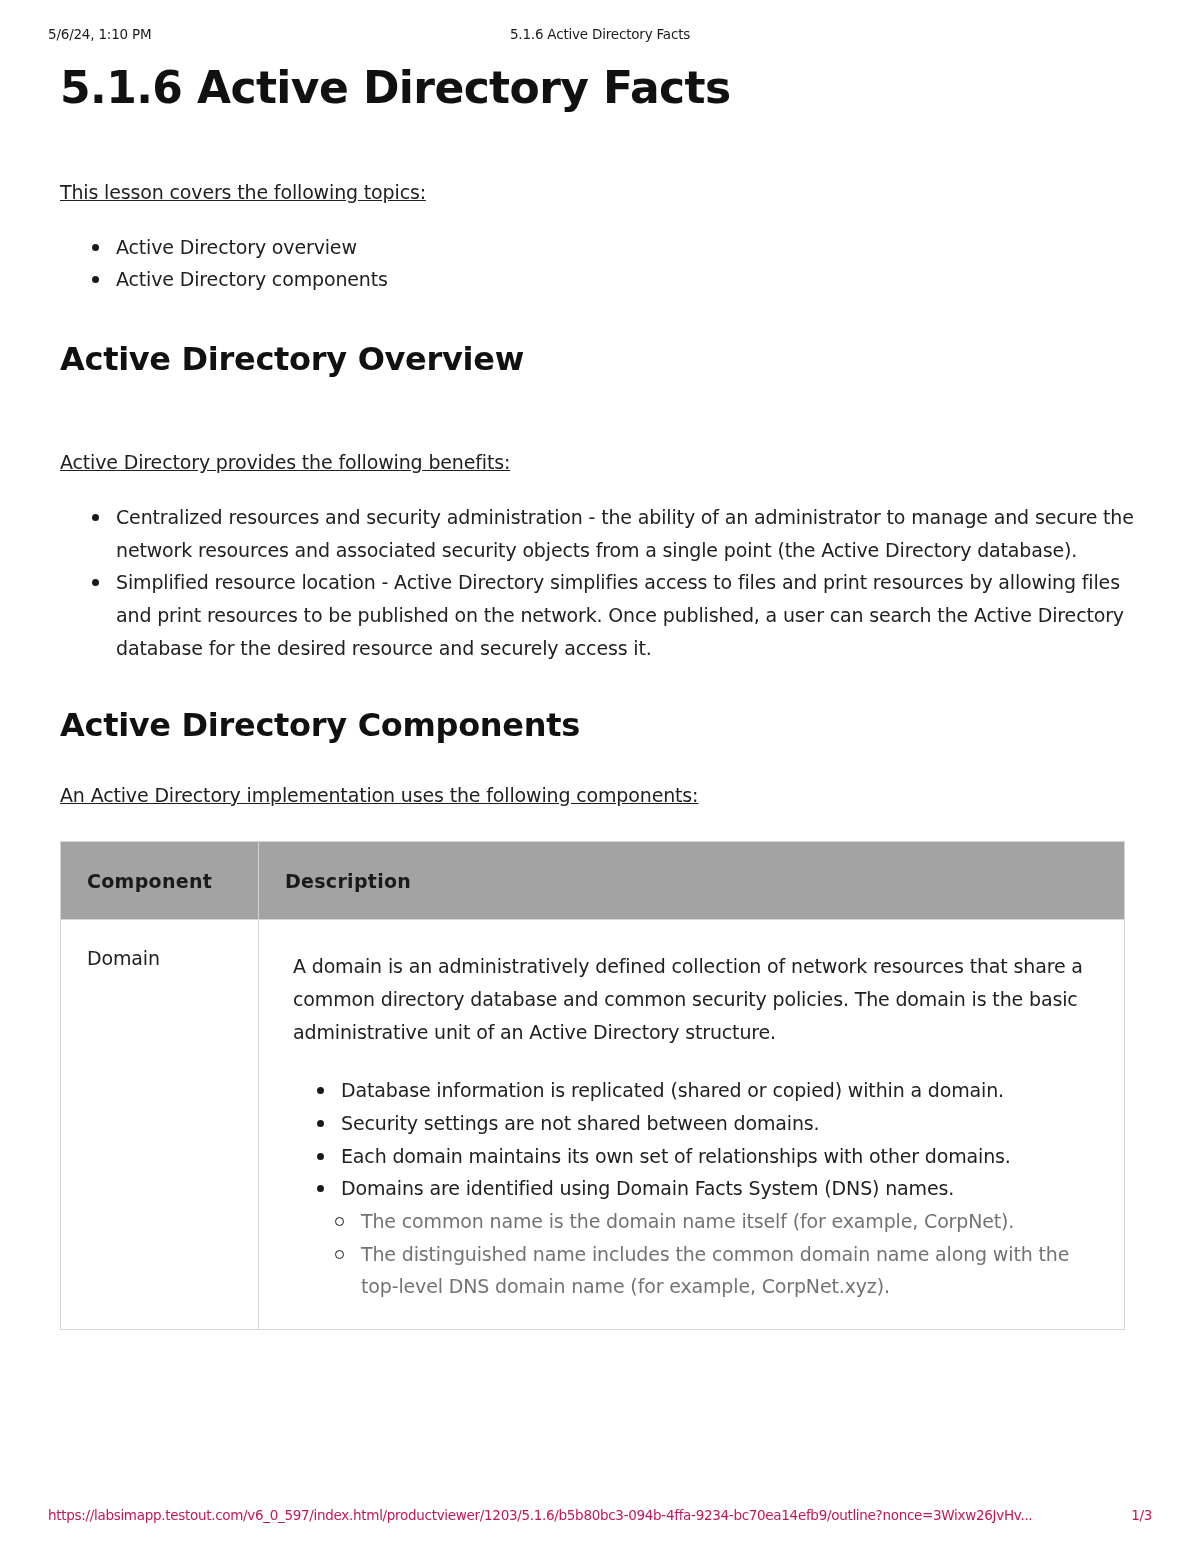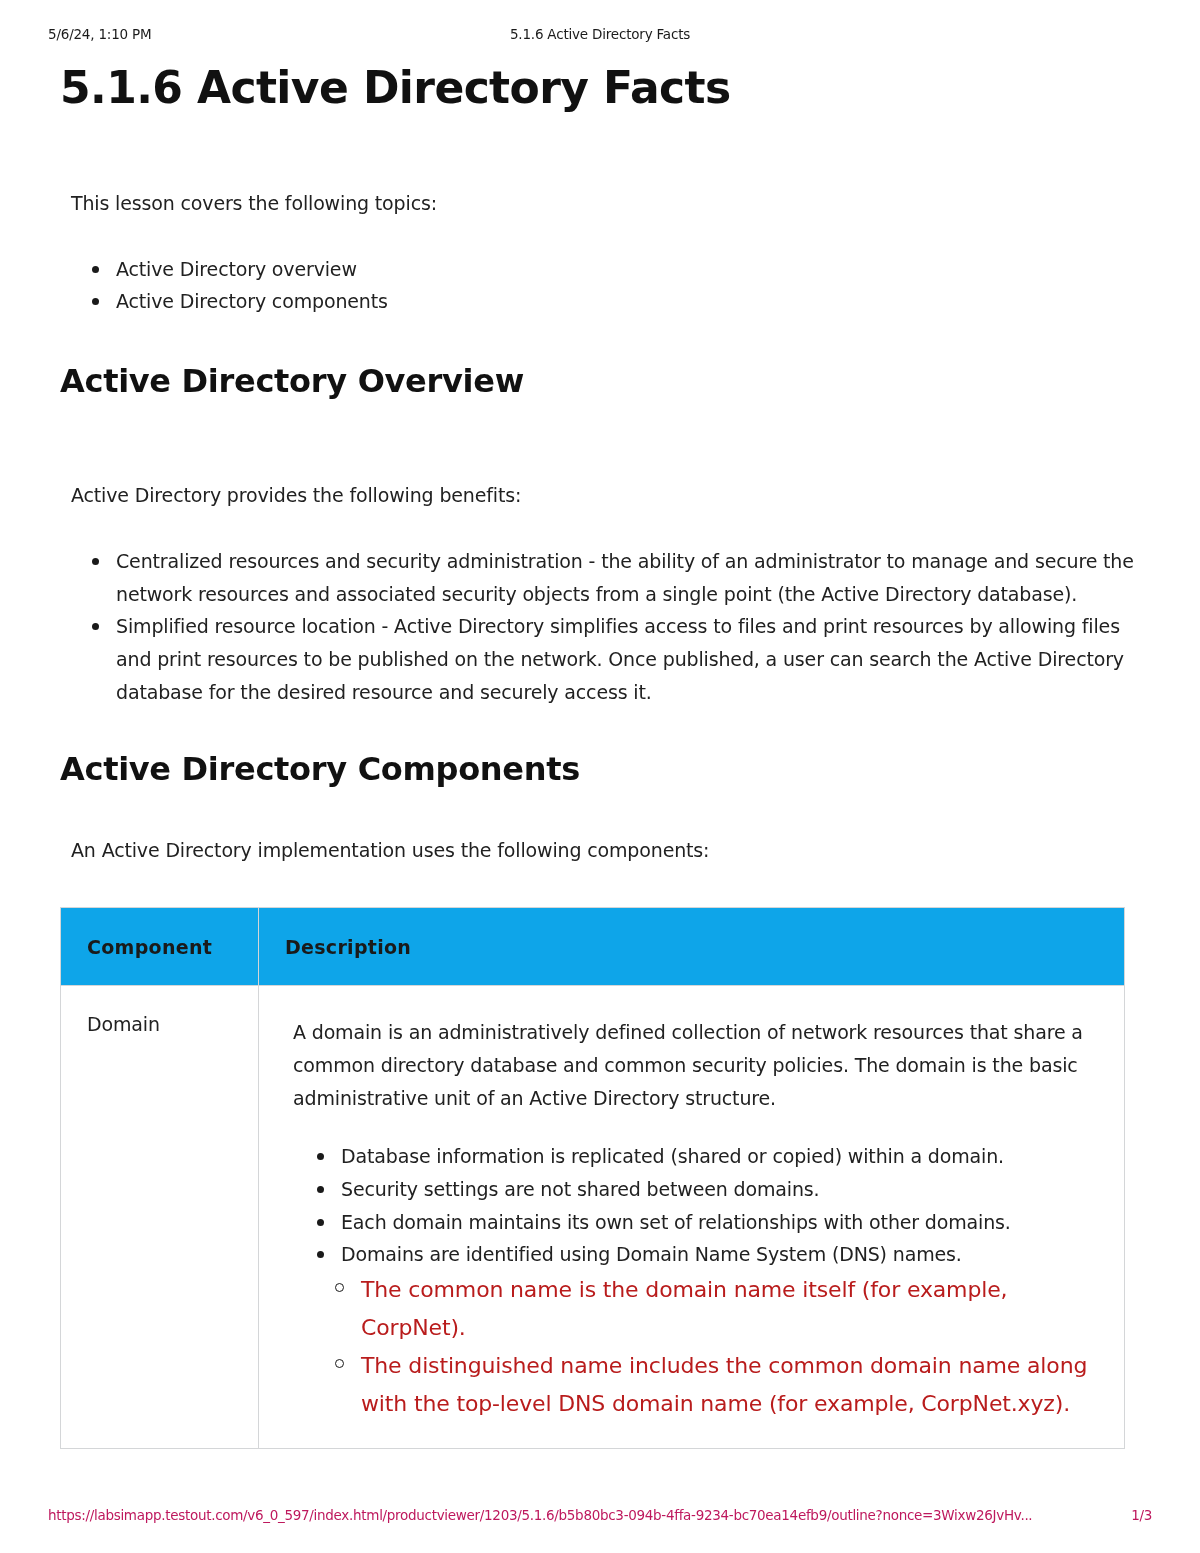--- a/index.html
+++ b/index.html
@@ -70,24 +70,25 @@
     letter-spacing: -0.3px;
     margin: 0;
     padding: 0;
     line-height: 1.2;
     color: #111111;
   }
 
   p.body-text {
     font-size: 19px;
     line-height: 1.72;
-    margin: 11px;
+    margin: 0;
     padding: 0;
     color: #212121;
     letter-spacing: -0.15px;
+    text-decoration: underline;
   }
 
   ul.doc-list {
     margin: 0;
     padding: 0 0 0 56px;
     list-style: none;
   }
   ul.doc-list > li {
     font-size: 19px;
     line-height: 1.72;
@@ -120,21 +121,21 @@
   .sp-h       { height: 30px; }
 
   
   table.facts-table {
     width: 1064px;
     border-collapse: collapse;
     table-layout: fixed;
     border: 1px solid #d4d6d8;
   }
   table.facts-table th {
-    background: #0ea5e9;
+    background: #a3a3a3;
     border: 1px solid #d4d6d8;
     text-align: left;
     vertical-align: middle;
     font-size: 19px;
     font-weight: bold;
     letter-spacing: 0.3px;
     color: #1a1a1a;
     padding: 24px 26px 24px 26px;
     height: 78px;
   }
@@ -181,23 +182,23 @@
     background: #1a1a1a;
   }
 
   ul.cell-sublist {
     margin: 0;
     padding: 0 0 0 76px;
     list-style: none;
   }
   ul.cell-sublist > li {
     position: relative;
-    font-size: 22px;
-    line-height: 1.72;
-    color: #b91c1c;
+    font-size: 19px;
+    line-height: 1.72;
+    color: #737373;
     letter-spacing: -0.15px;
   }
   ul.cell-sublist > li::before {
     content: "";
     position: absolute;
     left: -26px;
     top: 12px;
     width: 7px;
     height: 7px;
     border-radius: 50%;
@@ -293,21 +294,21 @@
     </thead>
     <tbody>
       <tr>
         <td class="cell-component">Domain</td>
         <td class="cell-description">
           <p>A domain is an administratively defined collection of network resources that share a common directory database and common security policies. The domain is the basic administrative unit of an Active Directory structure.</p>
           <ul class="cell-list">
             <li>Database information is replicated (shared or copied) within a domain.</li>
             <li>Security settings are not shared between domains.</li>
             <li>Each domain maintains its own set of relationships with other domains.</li>
-            <li>Domains are identified using Domain Name System (DNS) names.</li>
+            <li>Domains are identified using Domain Facts System (DNS) names.</li>
           </ul>
           <ul class="cell-sublist">
             <li>The common name is the domain name itself (for example, CorpNet).</li>
             <li>The distinguished name includes the common domain name along with the top-level DNS domain name (for example, CorpNet.xyz).</li>
           </ul>
         </td>
       </tr>
     </tbody>
   </table>
 

